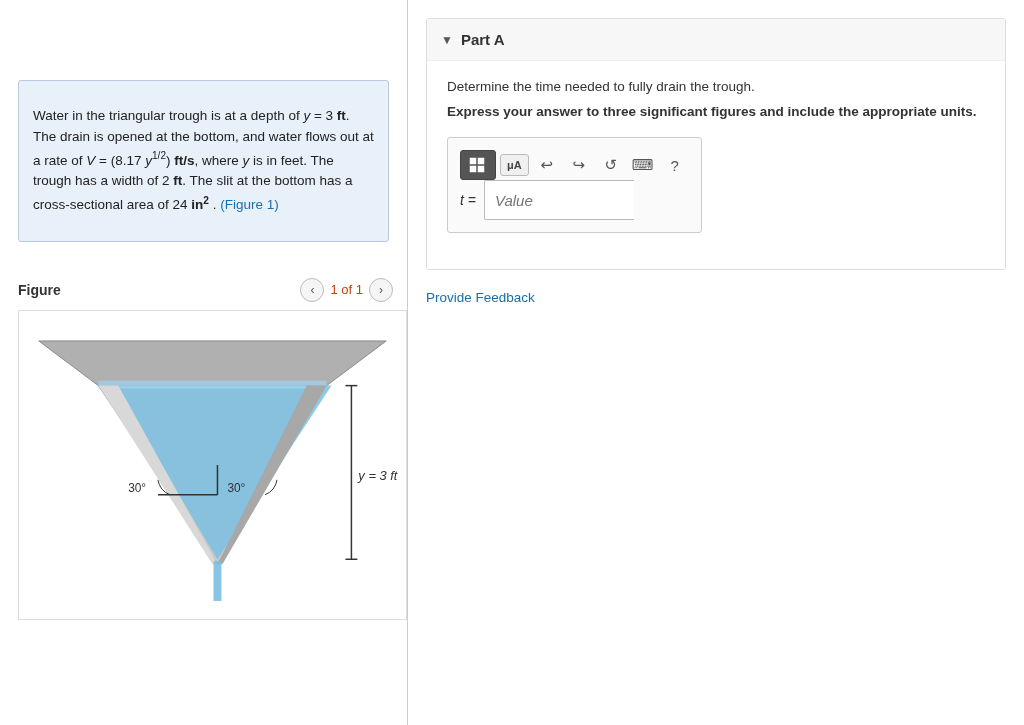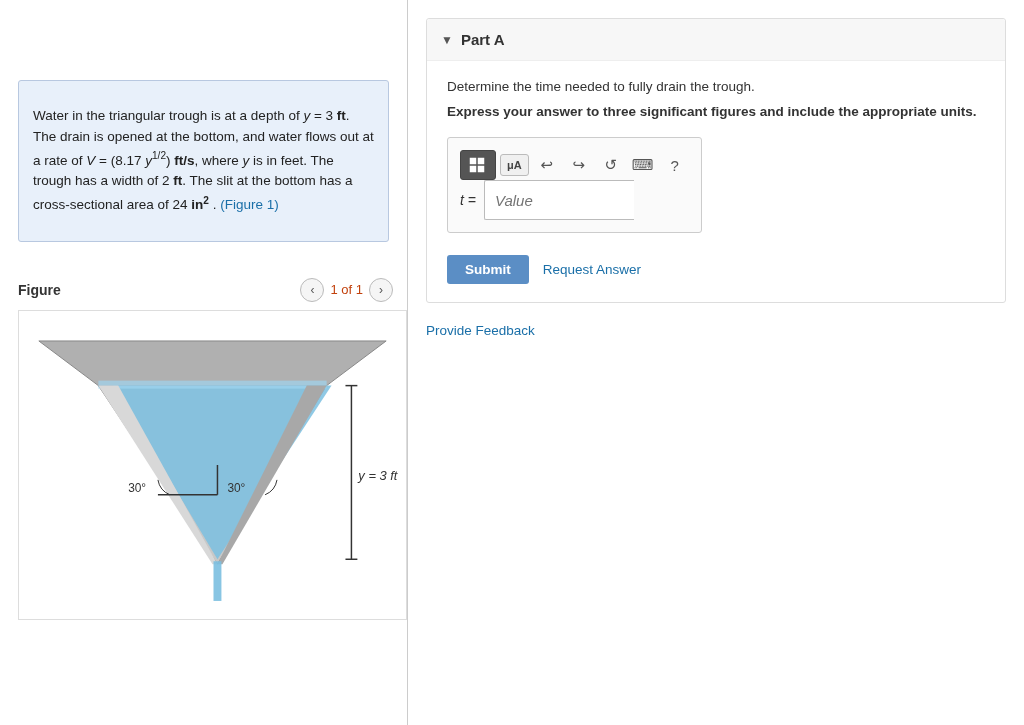--- a/index.html
+++ b/index.html
@@ -383,22 +383,18 @@
         </div>
 
         
         <div class="input-row">
           <span class="t-label">t =</span>
           <input class="value-input" type="text" placeholder="Value" style="">
         </div>
       </div>
 
       
-      <div class="action-row">
-        <button class="submit-btn">Submit</button>
-        <a href="#" class="request-answer-link">Request Answer</a>
-      </div>
     </div>
   </div>
 
   <a href="#" class="provide-feedback-link">Provide Feedback</a>
 
 </div>
 
 </body></html>

